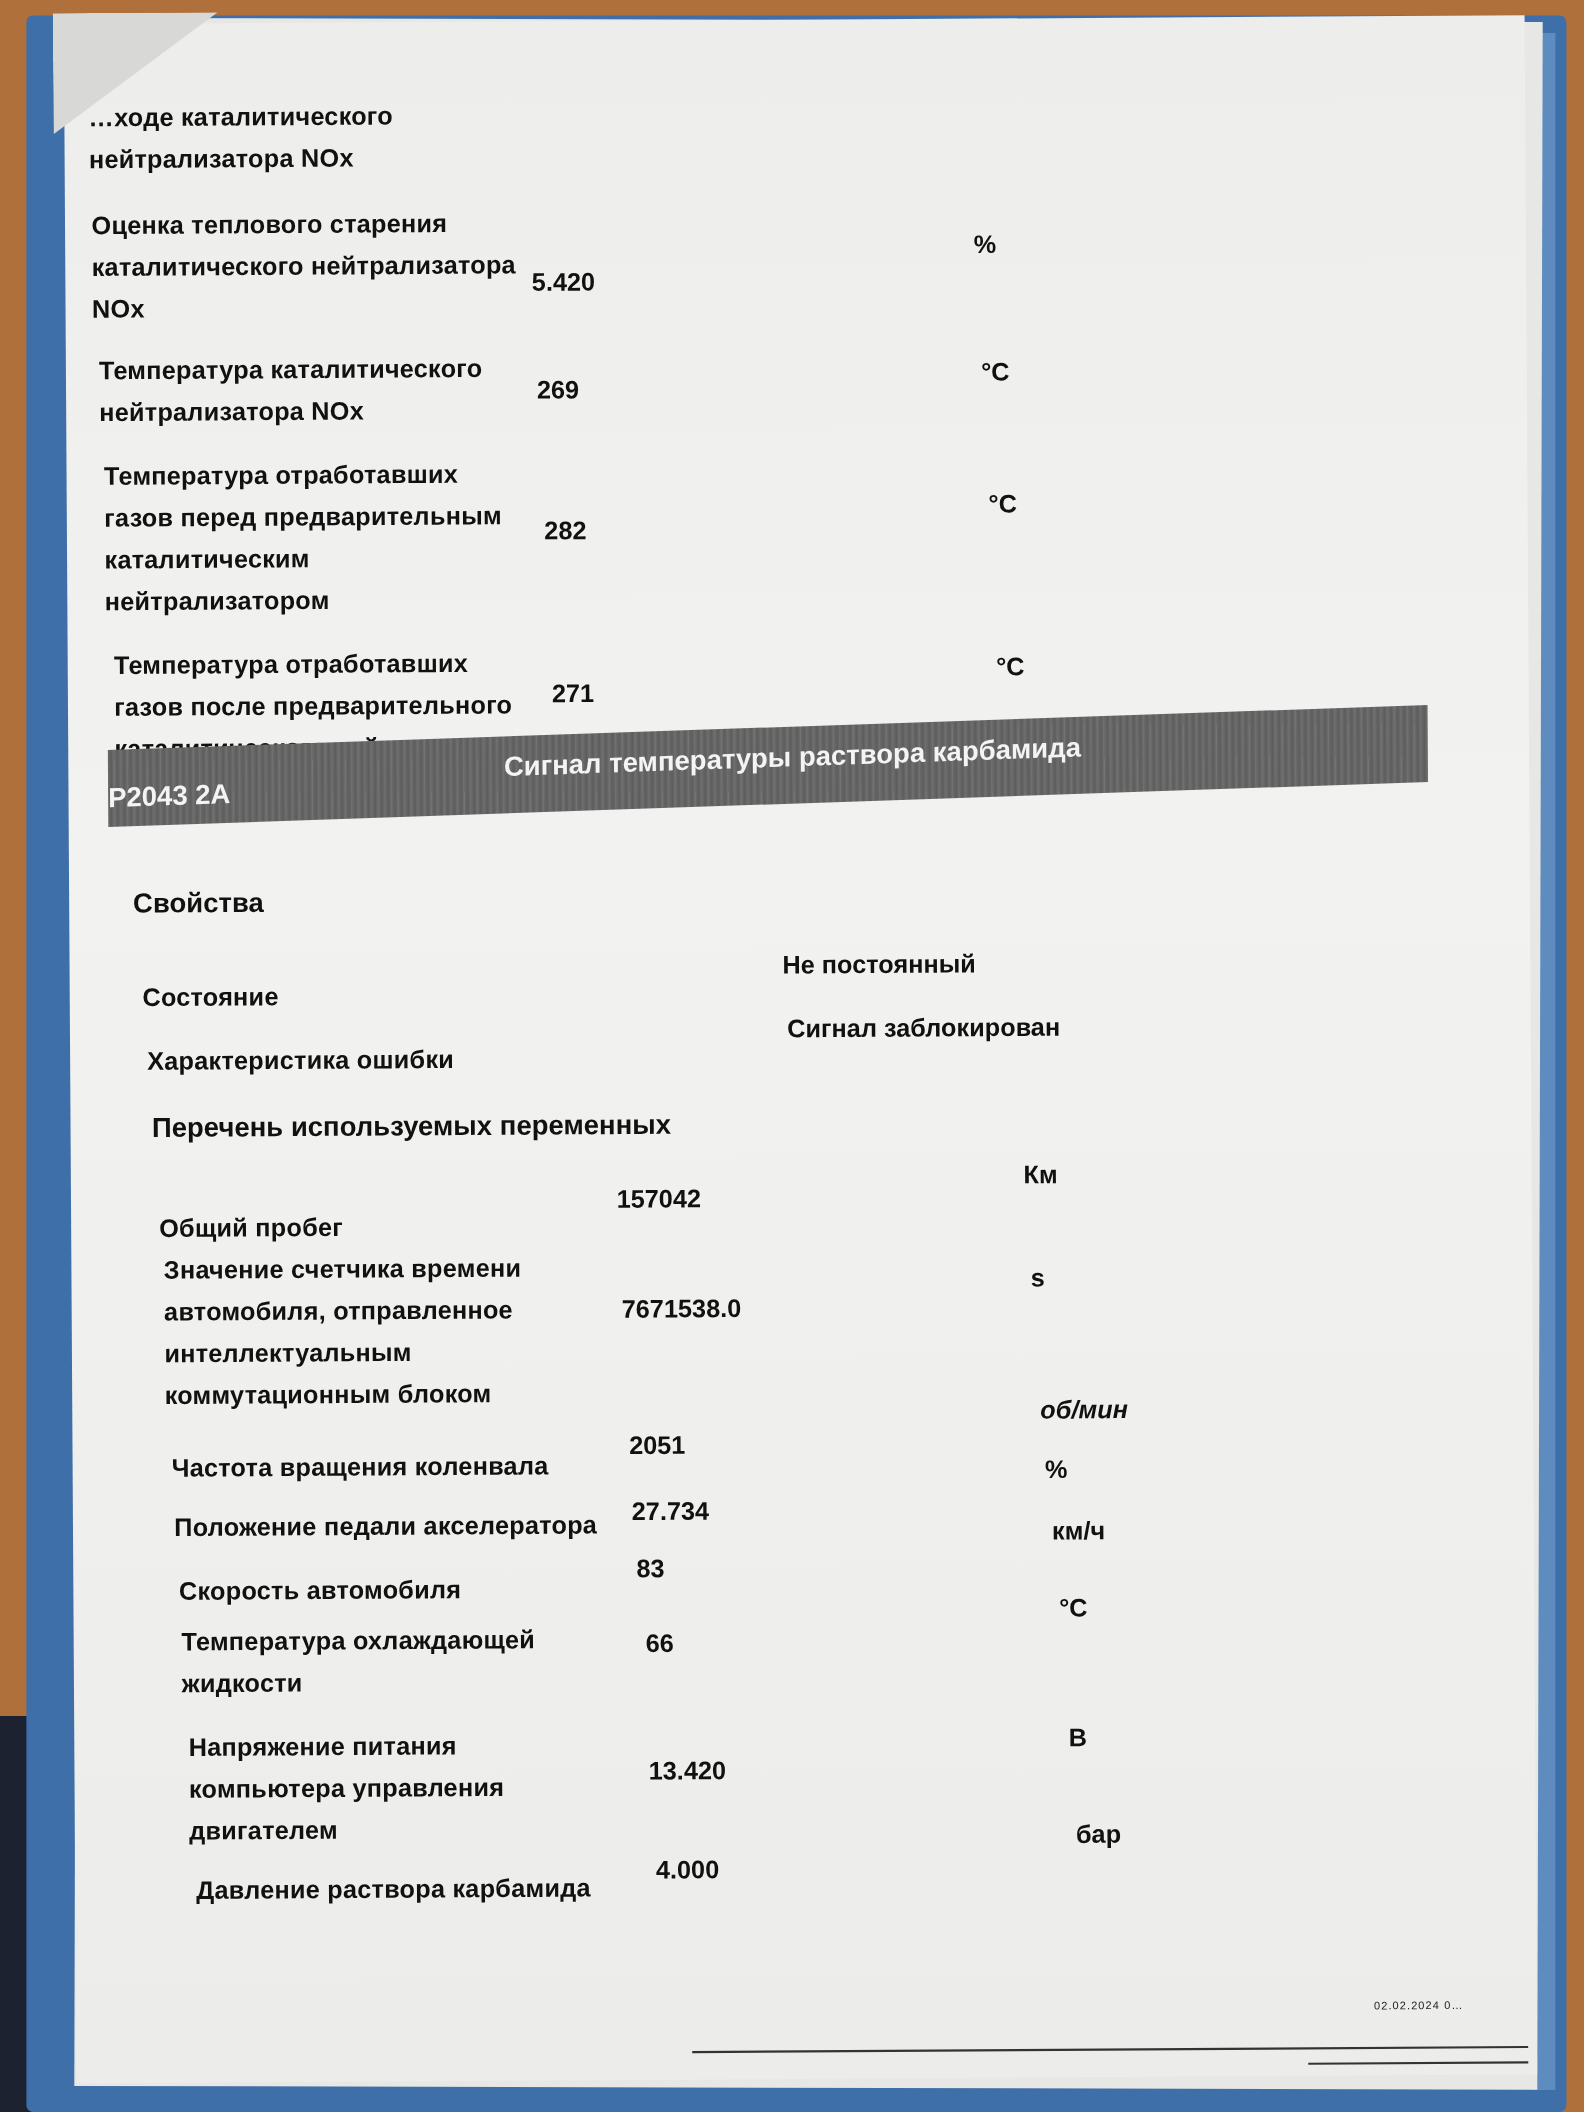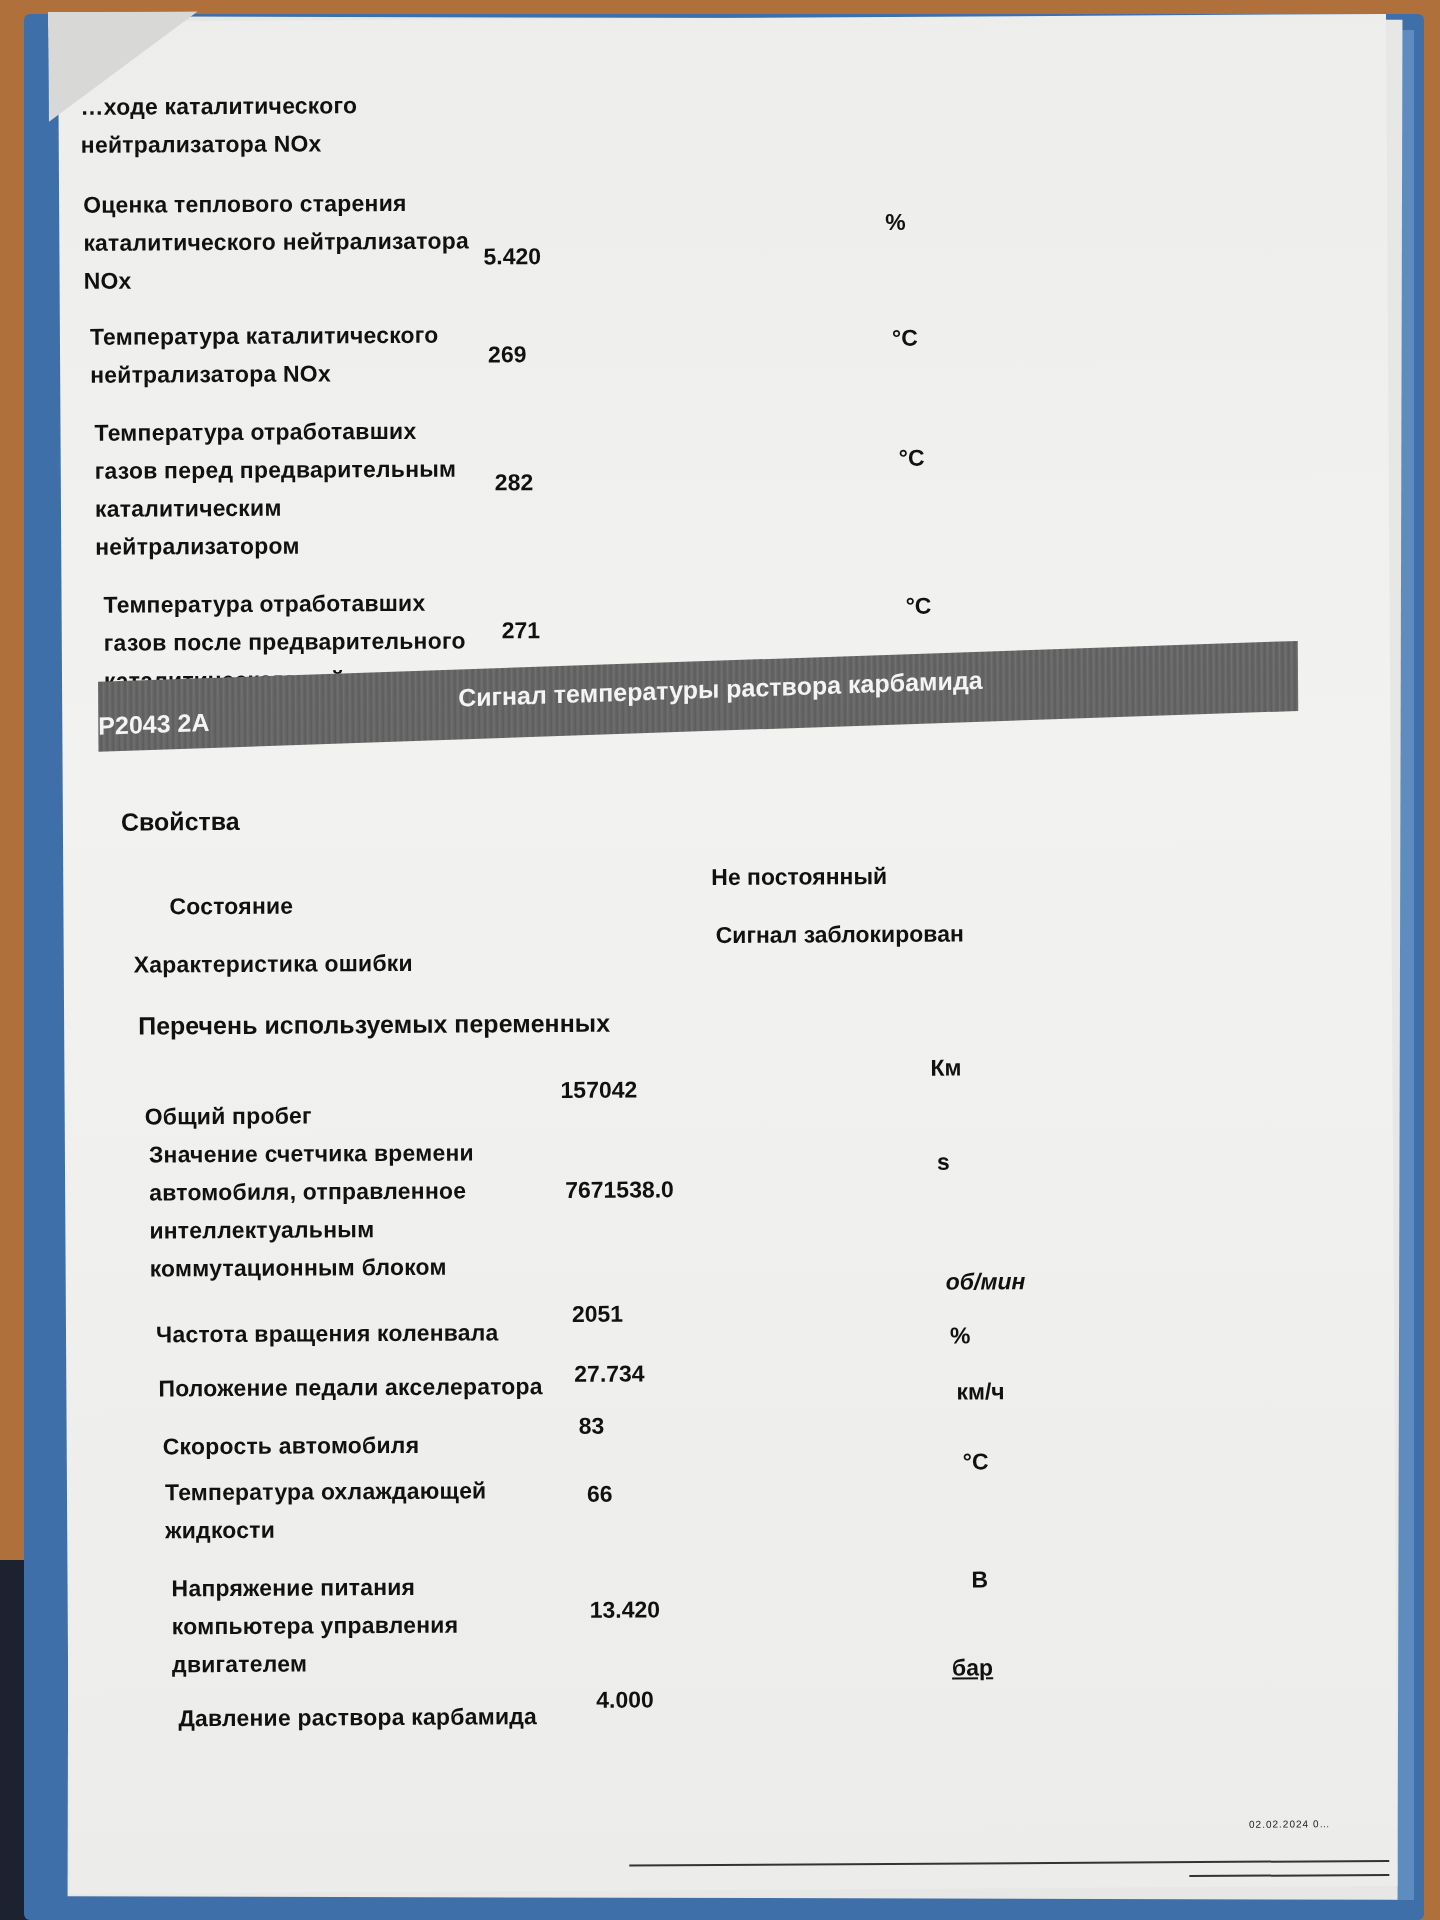--- a/index.html
+++ b/index.html
@@ -101,21 +101,21 @@
     <div class="unit" style="left:844px; top:6px;">°C</div>
   </div>
 
   <div class="bar">
     <span class="code">P2043 2A</span>
     <span class="title">Сигнал температуры раствора карбамида</span>
   </div>
 
   <div class="section" style="left:58px; top:786px;">Свойства</div>
   <div class="row" style="top:850px;">
-    <div class="lbl" style="left:66px; top:16px;margin-left:40px;">Состояние</div>
+    <div class="lbl" style="left:66px; top:16px;">Состояние</div>
     <div class="val" style="left:648px; top:-10px;">Не постоянный</div>
   </div>
   <div class="row" style="top:910px;">
     <div class="lbl" style="left:70px; top:14px;">Характеристика ошибки</div>
     <div class="val" style="left:652px; top:-12px;">Сигнал заблокирован</div>
   </div>
 
   <div class="section" style="left:74px; top:990px;">Перечень используемых переменных</div>
 
   <div class="row" style="top:1060px;">
@@ -178,19 +178,19 @@
     </div>
     <div class="val" style="left:522px; top:24px;">13.420</div>
     <div class="unit" style="left:904px; top:-4px;">В</div>
   </div>
 
   <div class="row" style="top:1666px;">
     <div class="lbl" style="left:110px; top:12px;">
       <div>Давление раствора карбамида</div>
     </div>
     <div class="val" style="left:528px; top:-4px;">4.000</div>
-    <div class="unit" style="left:884px; top:-34px;text-decoration:underline;">бар</div>
+    <div class="unit" style="left:910px; top:-34px;">бар</div>
   </div>
 
   <div class="footer-date">02.02.2024 0…</div>
   <div class="rule" style="left:560px; top:1846px; width:760px;"></div>
   <div class="rule" style="left:1120px; top:1860px; width:200px;"></div>
 </div>
 
 </body></html>

